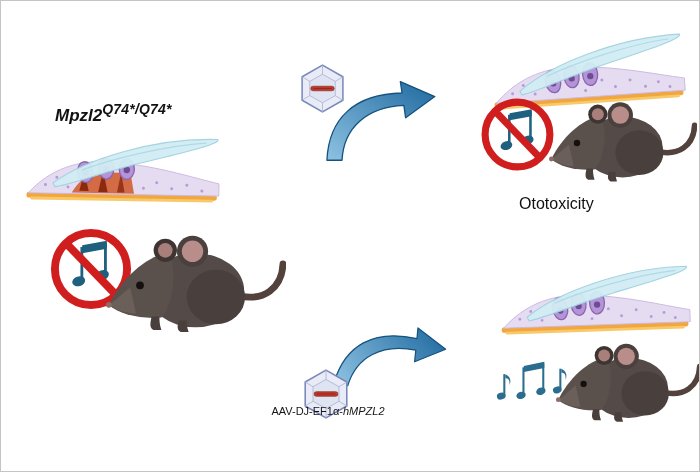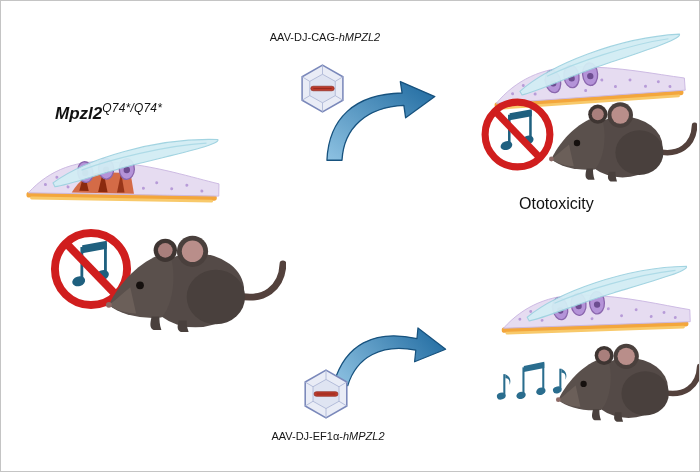--- a/index.html
+++ b/index.html
@@ -5,42 +5,42 @@
   html,body{margin:0;padding:0;background:#fff;font-family:"Liberation Sans", sans-serif;}
   .canvas{
     position:relative;width:700px;height:472px;background:#ffffff;
     border:1px solid #c4c4c4;box-sizing:border-box;overflow:hidden;
   }
   .pos{position:absolute;}
   svg.pos{display:block;}
 
   
   .gene-label{font-size:17px;font-weight:700;font-style:italic;color:#111;white-space:nowrap;}
-  .gene-label sup{font-size:12px;font-weight:400;letter-spacing:.2px;}
+  .gene-label sup{font-size:14px;font-weight:700;letter-spacing:.2px;}
   .vector-label{font-size:11px;line-height:14px;text-align:center;color:#151515;white-space:nowrap;}
   .vector-label i{font-style:italic;}
   .outcome{font-size:16px;font-weight:400;text-align:left;color:#111;}
 
   
   .p-gene-label{left:54px;top:100px;}
   .p-cochlea-left{left:24px;top:130px;width:198px;height:76px;transform:rotate(1deg);}
   .p-nosound-left{left:46px;top:224px;width:88px;height:88px;}
   .p-mouse-left{left:100px;top:226px;width:185px;height:107px;}
 
   .p-top-vectors{left:233px;top:29px;width:182px;}
   .p-capsid-top{left:296px;top:61px;width:51px;height:53px;}
   .p-arrow-top{left:317px;top:77px;width:124px;height:84px;}
 
   .p-cochlea-topright{left:487px;top:33px;width:202px;height:75px;transform:rotate(-4deg);}
   .p-nosound-topright{left:477px;top:94px;width:79px;height:79px;}
   .p-mouse-topright{left:544px;top:86px;width:152px;height:104px;}
   .p-ototoxicity{left:518px;top:194px;width:162px;}
 
   .p-capsid-bottom{left:299px;top:366px;width:52px;height:54px;}
-  .p-bottom-vector{left:243px;top:428px;width:168px;}
+  .p-bottom-vector{left:243px;top:403px;width:168px;}
   .p-arrow-bottom{left:330px;top:318px;width:120px;height:78px;transform:rotate(14deg);}
 
   .p-cochlea-bottomright{left:495px;top:262px;width:200px;height:74px;transform:rotate(-2deg);}
   .p-notes{left:490px;top:348px;width:82px;height:64px;}
   .p-mouse-bottomright{left:551px;top:326px;width:150px;height:106px;}
   .p-treated{left:536px;top:433px;width:162px;}
 
   .defs-svg{position:absolute;width:0;height:0;overflow:hidden;}
 </style>
 </head>
@@ -192,21 +192,20 @@
       <use href="#sym-cochlea-dmg"></use>
     </svg>
   <svg class="pos p-nosound-left" viewBox="0 0 100 100">
       <use href="#sym-nosound"></use>
     </svg>
   <svg class="pos p-mouse-left" viewBox="0 0 190 110">
       <use href="#sym-mouse"></use>
     </svg>
 
   <div class="vector-label pos p-top-vectors">
-    <div><span>AAV-DJ-CAG-</span><i>hMPZL2</i></div>
   </div>
   <svg class="pos p-capsid-top" viewBox="0 0 100 100">
       <use href="#sym-capsid"></use>
     </svg>
   <svg class="pos p-arrow-top" viewBox="0 0 130 95">
       <use href="#sym-arrow"></use>
     </svg>
 
   <svg class="pos p-cochlea-topright" viewBox="0 0 210 80">
       <use href="#sym-cochlea"></use>

